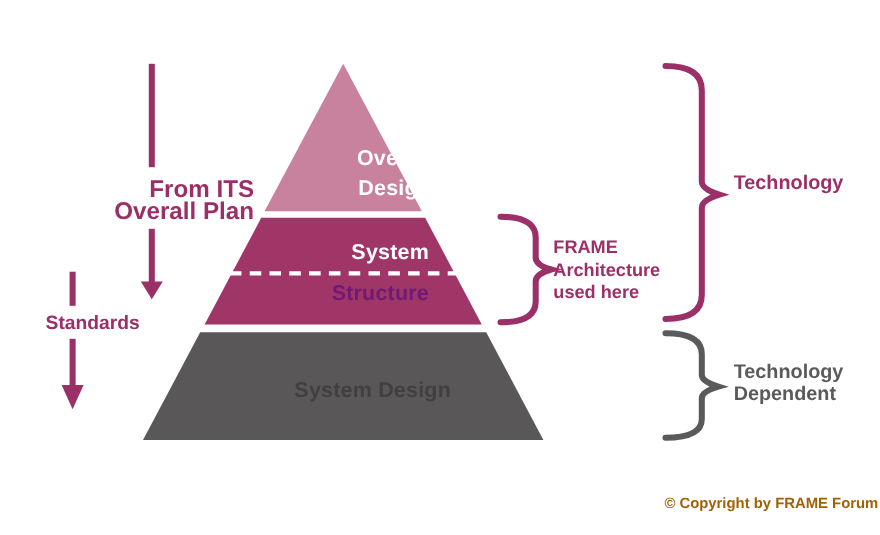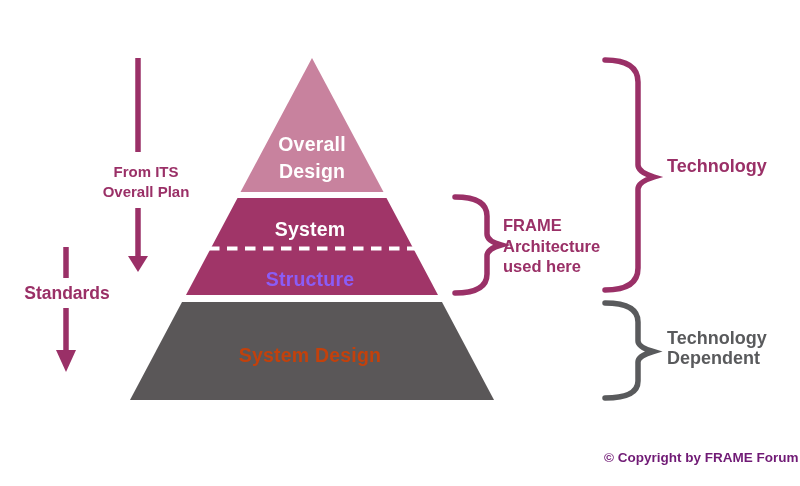--- a/index.html
+++ b/index.html
@@ -19,27 +19,27 @@
     left: 0; top: 0;
     width: 800px;
     height: 486px;
   }
   .lbl {
     position: absolute;
     font-weight: 700;
     white-space: nowrap;
   }
   .lbl div { white-space: nowrap; }
-  .center { text-align: center; }
+  .center { text-align: right; }
   .pyr-label { font-size: 19.5px; letter-spacing: 0.2px; }
   .overall-label   { left: 232px; top: 131px; width: 160px; line-height: 27px; }
   .system-label    { left: 230px; top: 218px; width: 160px; line-height: 22px; }
   .structure-label { left: 230px; top: 256px; width: 160px; line-height: 22px; }
   .design-label    { left: 210px; top: 343px; width: 200px; line-height: 24px; }
-  .its-label       { left: 61px;  top: 162px; width: 170px; font-size: 15px; line-height: 20px; }
+  .its-label       { left: 61px;  top: 162px; width: 170px; font-size: 22px; line-height: 20px; }
   .standards-label { left: 7px;   top: 283px; width: 120px; font-size: 17.5px; line-height: 20px; }
   .frame-label     { left: 503px; top: 215px; font-size: 16.5px; line-height: 20.7px; }
   .tind-label      { left: 667px; top: 157px; font-size: 18px;   line-height: 19.5px; }
   .tdep-label      { left: 667px; top: 329px; font-size: 18px;   line-height: 19.5px; }
   .copyright-label { left: 604px; top: 450px; font-size: 13.5px; }
 </style>
 </head>
 <body>
 
 <div class="canvas">
@@ -67,37 +67,37 @@
     <path d="M605,60 Q638,60 638,82 L638,165 Q638,172 654,177 Q638,182 638,189 L638,268 Q638,290 605,290" fill="none" stroke-width="5.5" stroke-linecap="round" stroke="#9a3067"></path>
 
     <path d="M605,303 Q638,303 638,322 L638,341 Q638,347 653,351.5 Q638,356 638,362 L638,381 Q638,398 605,398" fill="none" stroke-width="5.5" stroke-linecap="round" stroke="#595a5c"></path>
   </svg>
 
   <div class="lbl pyr-label center overall-label" style="color: rgb(255, 255, 255);">
     <div>Overall</div>
     <div>Design</div>
   </div>
   <div class="lbl pyr-label center system-label" style="color: rgb(255, 255, 255);">System</div>
-  <div class="lbl pyr-label center structure-label" style="color: #8b5cf6; margin-top: 12px;">Structure</div>
-  <div class="lbl pyr-label center design-label" style="color: #c2410c;">System Design</div>
+  <div class="lbl pyr-label center structure-label" style="color: #701a75;">Structure</div>
+  <div class="lbl pyr-label center design-label" style="color: #404040;">System Design</div>
 
   <div class="lbl center its-label" style="color: rgb(154, 48, 103);">
     <div>From ITS</div>
     <div>Overall Plan</div>
   </div>
   <div class="lbl center standards-label" style="color: rgb(154, 48, 103);">Standards</div>
 
   <div class="lbl frame-label" style="color: rgb(154, 48, 103);">
     <div>FRAME</div>
     <div>Architecture</div>
     <div>used here</div>
   </div>
   <div class="lbl tind-label" style="color: rgb(154, 48, 103);">
     <div>Technology</div>
   </div>
   <div class="lbl tdep-label" style="color: rgb(89, 90, 92);">
     <div>Technology</div>
     <div>Dependent</div>
   </div>
 
-  <div class="lbl copyright-label" style="color: #701a75;">© Copyright by FRAME Forum</div>
+  <div class="lbl copyright-label" style="color: #a16207;">© Copyright by FRAME Forum</div>
 
 </div>
 
 </body></html>

